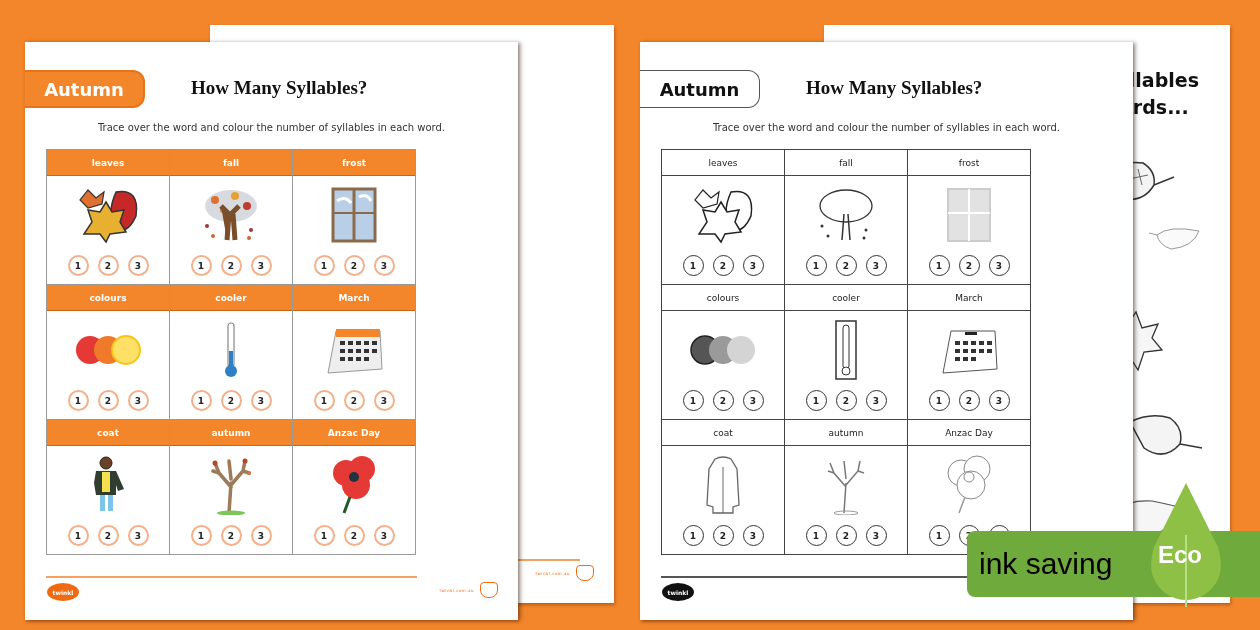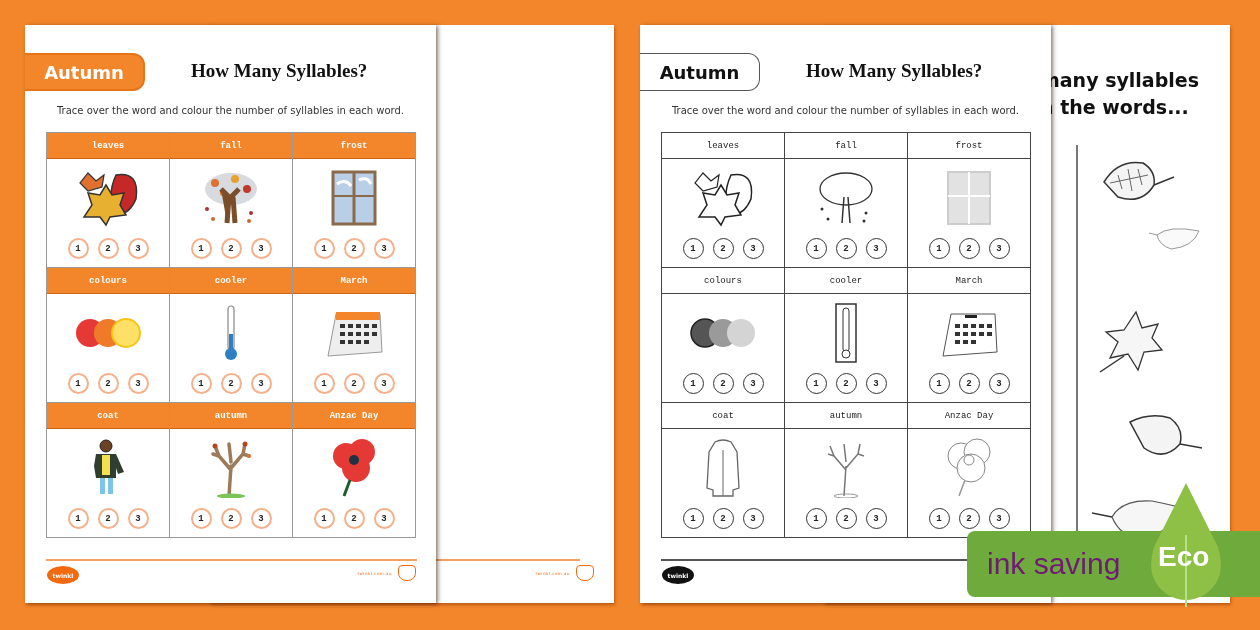--- a/index.html
+++ b/index.html
@@ -1,37 +1,37 @@
 <!DOCTYPE html>
 <html><head>
 <meta charset="utf-8">
 <style>
   * { box-sizing: border-box; margin: 0; padding: 0; }
   html, body { width: 1260px; height: 630px; overflow: hidden; }
   body { background: #F3862A; position: relative; font-family: "DejaVu Sans", sans-serif; }
 
   .page { position: absolute; background: #fff; box-shadow: 1px 2px 3px rgba(120,40,0,0.45); }
   .back { top: 25px; height: 578px; }
-  .front { top: 25px; height: 578px; width: 411px; box-shadow: 3px 0 4px rgba(0,0,0,0.25), 1px 2px 3px rgba(120,40,0,0.45); }
+  .front { top: 42px; height: 578px; width: 493px; box-shadow: 3px 0 4px rgba(0,0,0,0.25), 1px 2px 3px rgba(120,40,0,0.45); }
 
   #back-color { left: 210px; width: 404px; }
   #front-color { left: 25px; }
   #back-mono { left: 824px; width: 406px; }
   #front-mono { left: 640px; }
 
   .title-pill { position: absolute; top: 28px; height: 38px; width: 120px; border-radius: 0 12px 12px 0;
     font-weight: bold; font-size: 18px; display: flex; align-items: center; justify-content: center; }
   .pill-color { left: 0; background: #F3862A; color: #fff; border: 2px solid #E8741A; border-left: none; }
   .pill-mono { left: 0; background: #fff; color: #111; border: 1.5px solid #555; border-left: none; }
 
   .main-title { position: absolute; top: 35px; left: 166px; font-size: 19px; font-weight: bold; color: #111; white-space: nowrap; font-family: Liberation Serif, serif; }
   .instr { position: absolute; top: 80px; left: 0; width: 100%; text-align: center; font-size: 10px; color: #333; }
 
   .grid { position: absolute; top: 107px; left: 21px; width: 369px; display: grid; grid-template-columns: 1fr 1fr 1fr; }
-  .cell { height: 136px; border: 1.5px solid #999; position: relative; margin: 0 -1px -1px 0; font-family: Liberation Mono, monospace; }
+  .cell { height: 136px; border: 1.5px solid #999; position: relative; margin: 0 -1px -1px 0; }
   .grid-mono .cell { border-color: #444; }
   .cell-head { height: 26px; display: flex; align-items: center; justify-content: center; font-size: 9px; font-weight: bold; }
   .grid-color .cell-head { background: #F3862A; color: #fff; border-bottom: 1.5px solid #C9641A; }
   .grid-mono .cell-head { background: #fff; color: #222; font-weight: normal; border-bottom: 1.5px solid #444; }
   .cell-pic { position: absolute; top: 34px; left: 0; width: 100%; height: 62px; display: flex; align-items: center; justify-content: center; }
   .circles { position: absolute; bottom: 8px; left: 0; width: 100%; display: flex; justify-content: space-around; padding: 0 16px; }
   .circ { width: 21px; height: 21px; border-radius: 50%; background: #fff; display: flex; align-items: center; justify-content: center; font-size: 9px; font-weight: bold; color: #222; }
   .grid-color .circ { border: 2px solid #F4B08A; }
   .grid-mono .circ { border: 1.5px solid #333; }
 
@@ -47,23 +47,23 @@
 
   .back-heading { position: absolute; top: 42px; left: 0; font-size: 19px; font-weight: bold; color: #111; line-height: 27px; white-space: nowrap; }
   .back-heading div { text-indent: 0; }
   .back-line { position: absolute; left: 36px; top: 120px; width: 3px; height: 400px; }
   .bl-color { background: #F25A10; }
   .bl-mono { background: #777; width: 2px; }
   .leaf { position: absolute; }
 
   .eco { position: absolute; left: 967px; top: 531px; width: 293px; height: 66px; background: #6EAA3C; border-radius: 8px 0 0 8px;
      display: flex; align-items: center; }
-  .eco-text { color: #701a75; font-size: 30px; margin-left: 20px; font-family: "Liberation Sans", sans-serif; }
+  .eco-text { color: #000000; font-size: 30px; margin-left: 12px; font-family: "Liberation Sans", sans-serif; }
   .eco-drop { position: absolute; left: 1148px; top: 483px; width: 76px; height: 124px; }
-  .eco-label { position: absolute; left: 1158px; top: 541px; color: #fff; font-size: 28px; font-weight: bold; font-family: "Liberation Sans", sans-serif; }
+  .eco-label { position: absolute; left: 1158px; top: 541px; color: #fff; font-size: 24px; font-weight: bold; font-family: "Liberation Sans", sans-serif; }
 </style>
 </head>
 <body>
 
 <div class="page back" id="back-color">
   <div class="back-heading" style="left:14px;">
     <div>many syllables</div>
     <div>n the words...</div>
   </div>
   <div class="back-line bl-color"></div>

